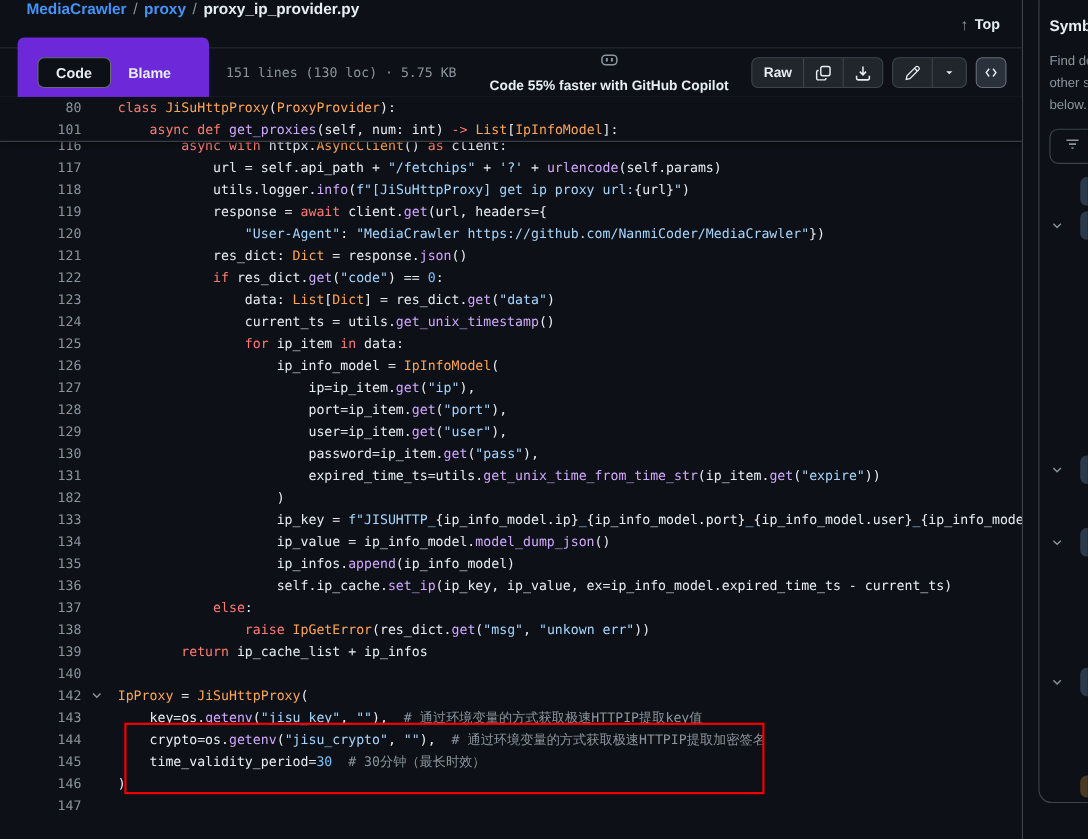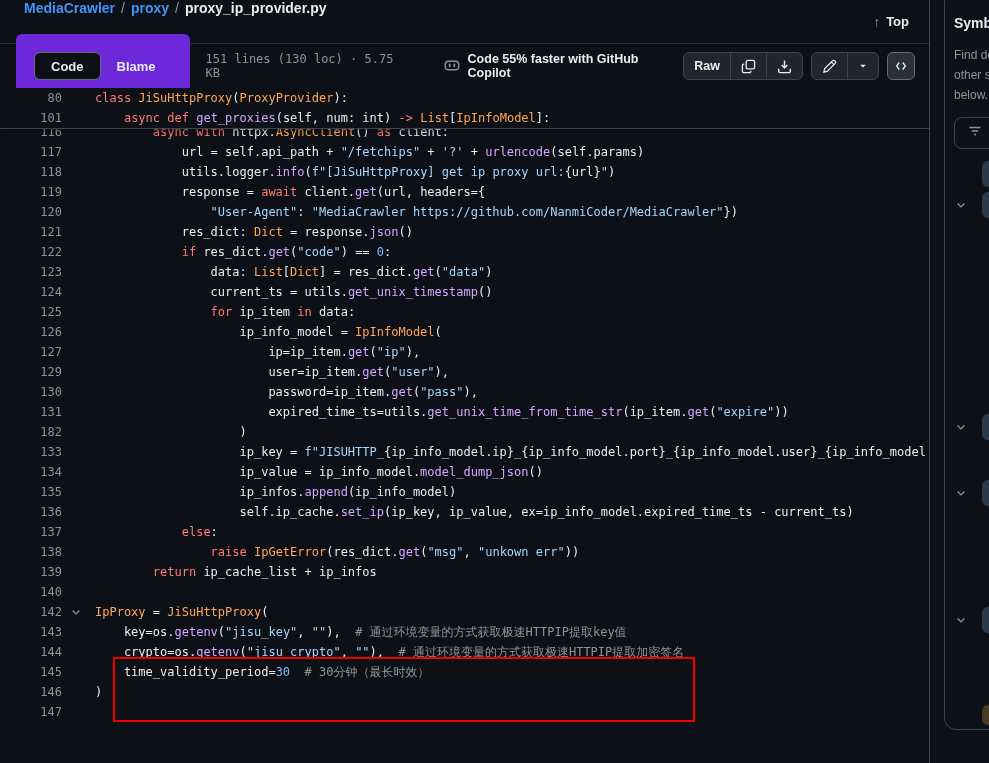--- a/index.html
+++ b/index.html
@@ -16,37 +16,37 @@
   .toplink{color:var(--plain);font-size:13px;font-weight:600;display:flex;align-items:center;gap:6px;cursor:pointer;}
   .toplink .arrow{color:var(--muted);font-size:14px;}
   
   .toolbar{height:44px;border-bottom:1px solid var(--border);display:flex;align-items:center;padding:0 14px 0 16px;}
   .seg-toggle{display:flex;background:#6d28d9;border-radius:6px;padding:18px;height:28px;}
   .seg-toggle .seg{font-size:13px;font-weight:600;color:var(--plain);padding:0 16px;display:flex;
                    align-items:center;border-radius:6px;cursor:pointer;}
   .seg-toggle .seg.active{background:#0d1117;border:1px solid #656c76;}
   .meta{color:var(--muted);font-size:12px;margin-left:16px;font-family:"DejaVu Sans Mono",monospace;}
   .copilot{display:flex;align-items:center;gap:8px;margin-left:30px;color:var(--plain);
-           font-size:12.5px;font-weight:700;cursor:pointer;}
+           font-size:12.5px;font-weight:700;cursor:pointer;flex-direction:column;}
   .copilot .cp-icon{color:var(--muted);display:flex;}
   .right-tools{margin-left:auto;display:flex;align-items:center;gap:8px;}
   .btn-group{display:flex;border:1px solid var(--border);border-radius:6px;background:#21262d;height:28px;box-sizing:border-box;}
   .btn-group .gbtn{display:flex;align-items:center;justify-content:center;padding:0 10px;color:var(--plain);
                    border-right:1px solid var(--border);cursor:pointer;font-size:12.5px;font-weight:600;}
   .btn-group .gbtn:last-child{border-right:none;}
   .sq-btn{width:28px;height:28px;box-sizing:border-box;border:1px solid #656c76;background:#2a313a;border-radius:6px;
           display:flex;align-items:center;justify-content:center;color:var(--plain);cursor:pointer;}
   
   #code-area{position:absolute;left:0;top:88px;width:929px;height:675px;overflow:hidden;
              font-family:"DejaVu Sans Mono","Liberation Mono",monospace;font-size:12px;line-height:20px;}
   #lines{position:absolute;left:0;top:34px;width:929px;z-index:1;}
   #sticky{position:absolute;left:0;top:0;width:929px;background:#0d1117;z-index:3;
           border-bottom:1px solid var(--border);box-shadow:0 2px 4px rgba(0,0,0,.4);}
   .crow{display:flex;height:20px;white-space:pre;}
-  .gut{width:62px;flex:0 0 62px;text-align:right;color:var(--muted);cursor:pointer;}
+  .gut{width:62px;flex:0 0 62px;text-align:right;color:var(--muted);cursor:pointer;margin-left:12px;}
   .chev{width:28px;flex:0 0 28px;display:flex;align-items:center;justify-content:center;color:var(--muted);}
   .chev svg{cursor:pointer;}
   .ctext{flex:1;overflow:hidden;padding-left:5px;}
   .tk-k{color:var(--keyword);} .tk-fn{color:var(--function);} .tk-s{color:var(--string);}
   .tk-t{color:var(--type);} .tk-n{color:var(--number);} .tk-c{color:var(--comment);} .tk-p{color:var(--plain);}
   #red-box{position:absolute;z-index:2;border:2px solid var(--annotation);pointer-events:none;}
   
   #symbols-panel{position:absolute;left:944px;top:-10px;width:320px;height:740px;background:#0d1117;
                  border:1px solid var(--border);border-radius:12px;box-sizing:border-box;padding:24px 0 0 9px;}
   #symbols-panel h3{margin:0;font-size:14px;font-weight:700;color:var(--plain);white-space:nowrap;}
@@ -134,20 +134,21 @@
           <div class="crow"><div class="gut">118</div><div class="chev"></div><div class="ctext"><span class="tk-p">            utils.logger.</span><span class="tk-fn">info</span><span class="tk-p">(</span><span class="tk-s">f"[JiSuHttpProxy] get ip proxy url:</span><span class="tk-p">{url}</span><span class="tk-s">"</span><span class="tk-p">)</span></div></div>
           <div class="crow"><div class="gut">119</div><div class="chev"></div><div class="ctext"><span class="tk-p">            response = </span><span class="tk-k">await</span><span class="tk-p"> client.</span><span class="tk-fn">get</span><span class="tk-p">(url, headers={</span></div></div>
           <div class="crow"><div class="gut">120</div><div class="chev"></div><div class="ctext"><span class="tk-p">                </span><span class="tk-s">"User-Agent"</span><span class="tk-p">: </span><span class="tk-s">"MediaCrawler https://github.com/NanmiCoder/MediaCrawler"</span><span class="tk-p">})</span></div></div>
           <div class="crow"><div class="gut">121</div><div class="chev"></div><div class="ctext"><span class="tk-p">            res_dict: </span><span class="tk-t">Dict</span><span class="tk-p"> = response.</span><span class="tk-fn">json</span><span class="tk-p">()</span></div></div>
           <div class="crow"><div class="gut">122</div><div class="chev"></div><div class="ctext"><span class="tk-p">            </span><span class="tk-k">if</span><span class="tk-p"> res_dict.</span><span class="tk-fn">get</span><span class="tk-p">(</span><span class="tk-s">"code"</span><span class="tk-p">) == </span><span class="tk-n">0</span><span class="tk-p">:</span></div></div>
           <div class="crow"><div class="gut">123</div><div class="chev"></div><div class="ctext"><span class="tk-p">                data: </span><span class="tk-t">List</span><span class="tk-p">[</span><span class="tk-t">Dict</span><span class="tk-p">] = res_dict.</span><span class="tk-fn">get</span><span class="tk-p">(</span><span class="tk-s">"data"</span><span class="tk-p">)</span></div></div>
           <div class="crow"><div class="gut">124</div><div class="chev"></div><div class="ctext"><span class="tk-p">                current_ts = utils.</span><span class="tk-fn">get_unix_timestamp</span><span class="tk-p">()</span></div></div>
           <div class="crow"><div class="gut">125</div><div class="chev"></div><div class="ctext"><span class="tk-p">                </span><span class="tk-k">for</span><span class="tk-p"> ip_item </span><span class="tk-k">in</span><span class="tk-p"> data:</span></div></div>
           <div class="crow"><div class="gut">126</div><div class="chev"></div><div class="ctext"><span class="tk-p">                    ip_info_model = </span><span class="tk-t">IpInfoModel</span><span class="tk-p">(</span></div></div>
           <div class="crow"><div class="gut">127</div><div class="chev"></div><div class="ctext"><span class="tk-p">                        ip=ip_item.</span><span class="tk-fn">get</span><span class="tk-p">(</span><span class="tk-s">"ip"</span><span class="tk-p">),</span></div></div>
+          <div class="crow"><div class="gut">128</div><div class="chev"></div><div class="ctext"><span class="tk-p">                        port=ip_item.</span><span class="tk-fn">get</span><span class="tk-p">(</span><span class="tk-s">"port"</span><span class="tk-p">),</span></div></div>
           <div class="crow"><div class="gut">129</div><div class="chev"></div><div class="ctext"><span class="tk-p">                        user=ip_item.</span><span class="tk-fn">get</span><span class="tk-p">(</span><span class="tk-s">"user"</span><span class="tk-p">),</span></div></div>
           <div class="crow"><div class="gut">130</div><div class="chev"></div><div class="ctext"><span class="tk-p">                        password=ip_item.</span><span class="tk-fn">get</span><span class="tk-p">(</span><span class="tk-s">"pass"</span><span class="tk-p">),</span></div></div>
           <div class="crow"><div class="gut">131</div><div class="chev"></div><div class="ctext"><span class="tk-p">                        expired_time_ts=utils.</span><span class="tk-fn">get_unix_time_from_time_str</span><span class="tk-p">(ip_item.</span><span class="tk-fn">get</span><span class="tk-p">(</span><span class="tk-s">"expire"</span><span class="tk-p">))</span></div></div>
           <div class="crow"><div class="gut">182</div><div class="chev"></div><div class="ctext"><span class="tk-p">                    )</span></div></div>
           <div class="crow"><div class="gut">133</div><div class="chev"></div><div class="ctext"><span class="tk-p">                    ip_key = </span><span class="tk-s">f"JISUHTTP_</span><span class="tk-p">{ip_info_model.ip}</span><span class="tk-s">_</span><span class="tk-p">{ip_info_model.port}</span><span class="tk-s">_</span><span class="tk-p">{ip_info_model.user}</span><span class="tk-s">_</span><span class="tk-p">{ip_info_model</span></div></div>
           <div class="crow"><div class="gut">134</div><div class="chev"></div><div class="ctext"><span class="tk-p">                    ip_value = ip_info_model.</span><span class="tk-fn">model_dump_json</span><span class="tk-p">()</span></div></div>
           <div class="crow"><div class="gut">135</div><div class="chev"></div><div class="ctext"><span class="tk-p">                    ip_infos.</span><span class="tk-fn">append</span><span class="tk-p">(ip_info_model)</span></div></div>
           <div class="crow"><div class="gut">136</div><div class="chev"></div><div class="ctext"><span class="tk-p">                    self.ip_cache.</span><span class="tk-fn">set_ip</span><span class="tk-p">(ip_key, ip_value, ex=ip_info_model.expired_time_ts - current_ts)</span></div></div>
           <div class="crow"><div class="gut">137</div><div class="chev"></div><div class="ctext"><span class="tk-p">            </span><span class="tk-k">else</span><span class="tk-p">:</span></div></div>
           <div class="crow"><div class="gut">138</div><div class="chev"></div><div class="ctext"><span class="tk-p">                </span><span class="tk-k">raise</span><span class="tk-p"> </span><span class="tk-t">IpGetError</span><span class="tk-p">(res_dict.</span><span class="tk-fn">get</span><span class="tk-p">(</span><span class="tk-s">"msg"</span><span class="tk-p">, </span><span class="tk-s">"unkown err"</span><span class="tk-p">))</span></div></div>

